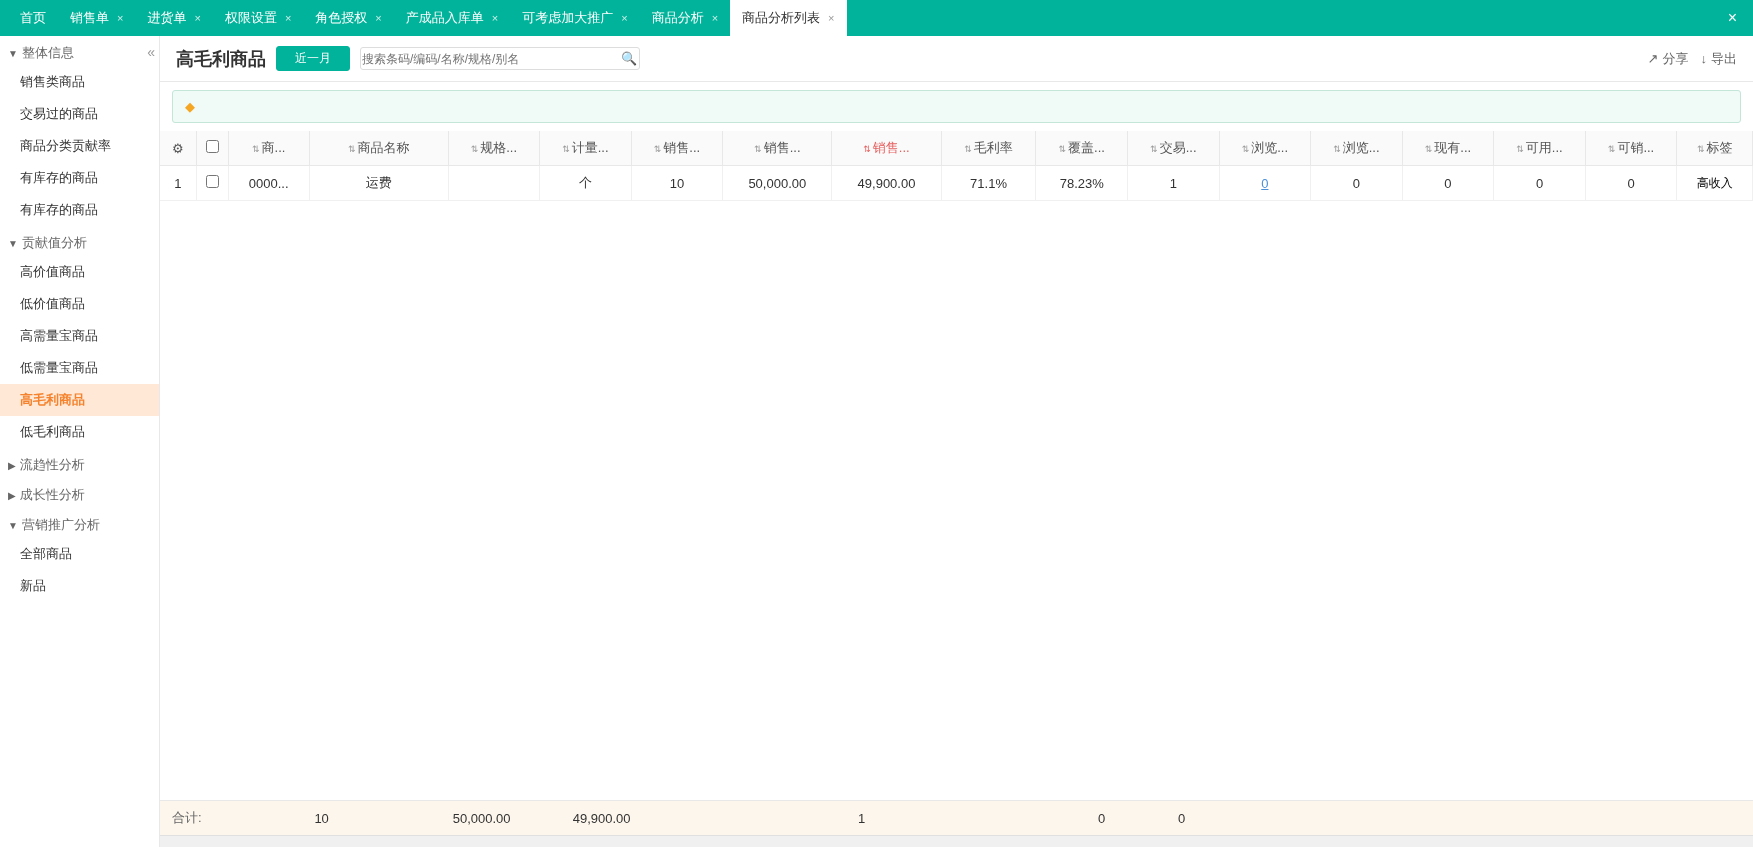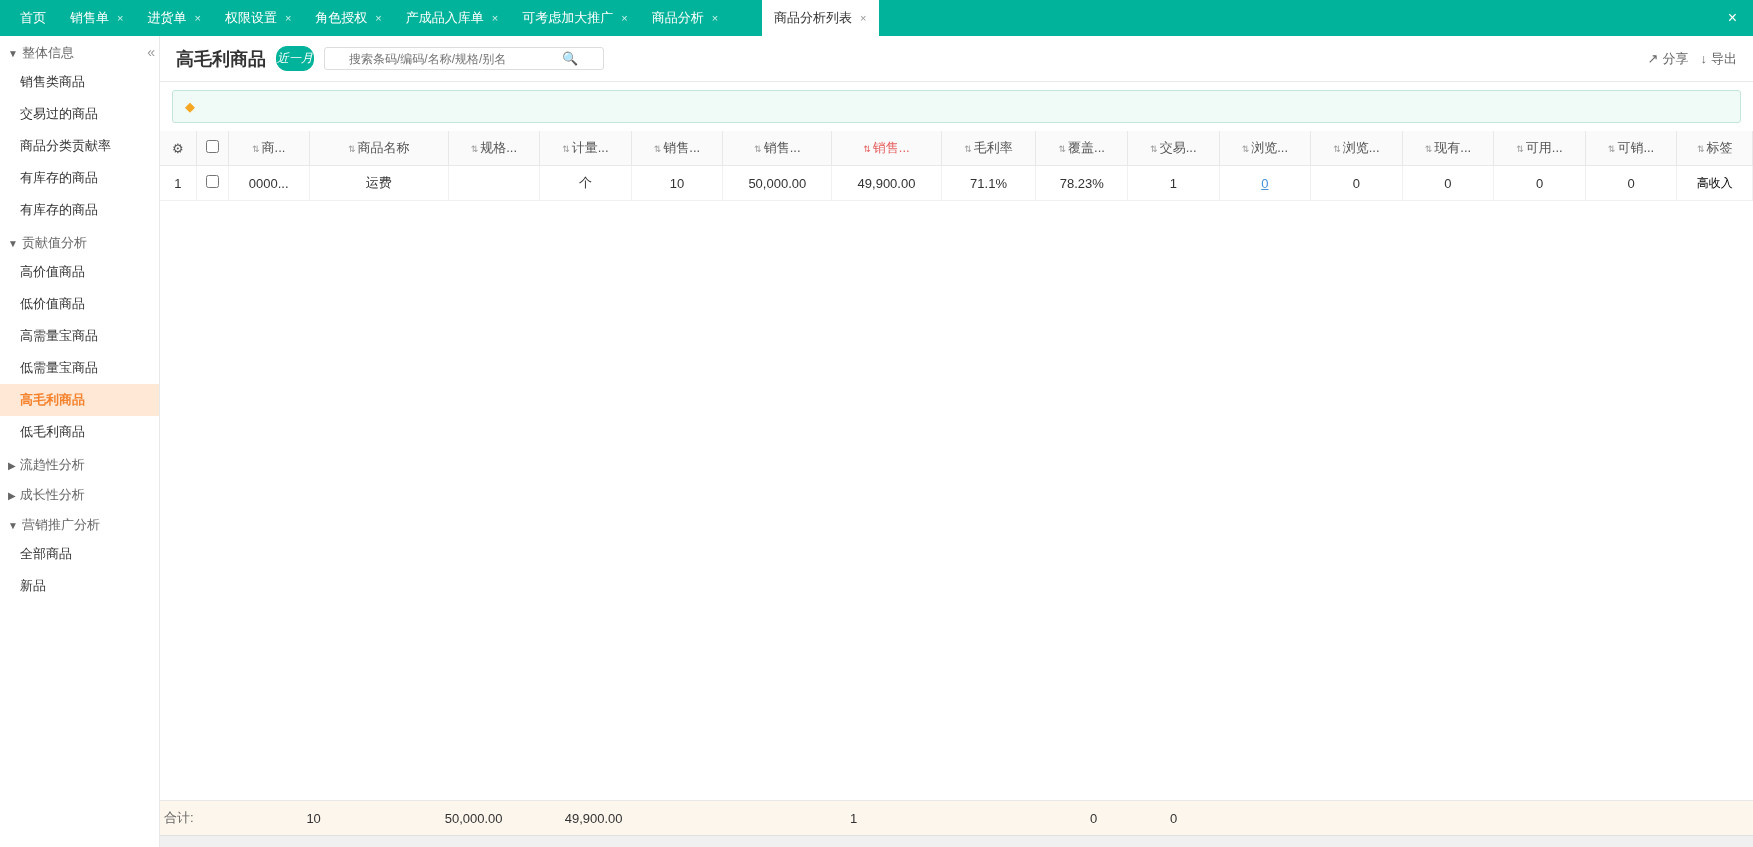--- a/index.html
+++ b/index.html
@@ -22,21 +22,20 @@
       white-space: nowrap;
       font-size: 13px;
       color: #fff;
       display: flex;
       align-items: center;
       gap: 4px;
     }
     .top-nav .nav-item.active {
       background: #fff;
       color: #333;
-      margin-left: 32px;
     }
     .top-nav .close-btn {
       font-size: 11px;
       margin-left: 4px;
       color: rgba(255,255,255,0.8);
       cursor: pointer;
     }
     .top-nav .nav-item.active .close-btn { color: #999; }
     .top-nav-spacer { flex: 1; }
     .top-nav-close { color: #fff; cursor: pointer; padding: 0 8px; font-size: 16px; }
@@ -108,36 +107,35 @@
     }
     .content-title {
       font-size: 18px;
       font-weight: bold;
       color: #333;
     }
     .period-btn {
       background: #fff;
       border: 1px solid #00b39a;
       color: #00b39a;
-      padding: 3px 0;
-      border-radius: 11px;
+      padding: 3px 18px;
+      border-radius: 3px;
       cursor: pointer;
       font-size: 12px;
-      font-style: italic;
     }
     .period-btn.active {
       background: #00b39a;
       color: #fff;
     }
     .search-box {
       display: flex;
       align-items: center;
       border: 1px solid #ddd;
       border-radius: 3px;
-      padding: 3px 24px;
+      padding: 3px 1px;
       gap: 4px;
       flex: 1;
       max-width: 280px;
     }
     .search-box input {
       border: none;
       outline: none;
       font-size: 12px;
       width: 100%;
       color: #999;
@@ -207,21 +205,21 @@
     }
     .tag-high { color: #000000; font-size: 12px; }
     .link-style { color: #4a90d9; text-decoration: underline; cursor: pointer; }
 
     
     .footer-bar {
       display: flex;
       align-items: center;
       background: #fdf6ec;
       border-top: 1px solid #e8e8e8;
-      padding: 8px 4px;
+      padding: 8px 12px;
       font-size: 13px;
       color: #333;
       flex-shrink: 0;
     }
     .footer-bar .total-label { margin-right: 20px; color: #666; }
     .footer-cells {
       display: flex;
       gap: 0;
       flex: 1;
     }

